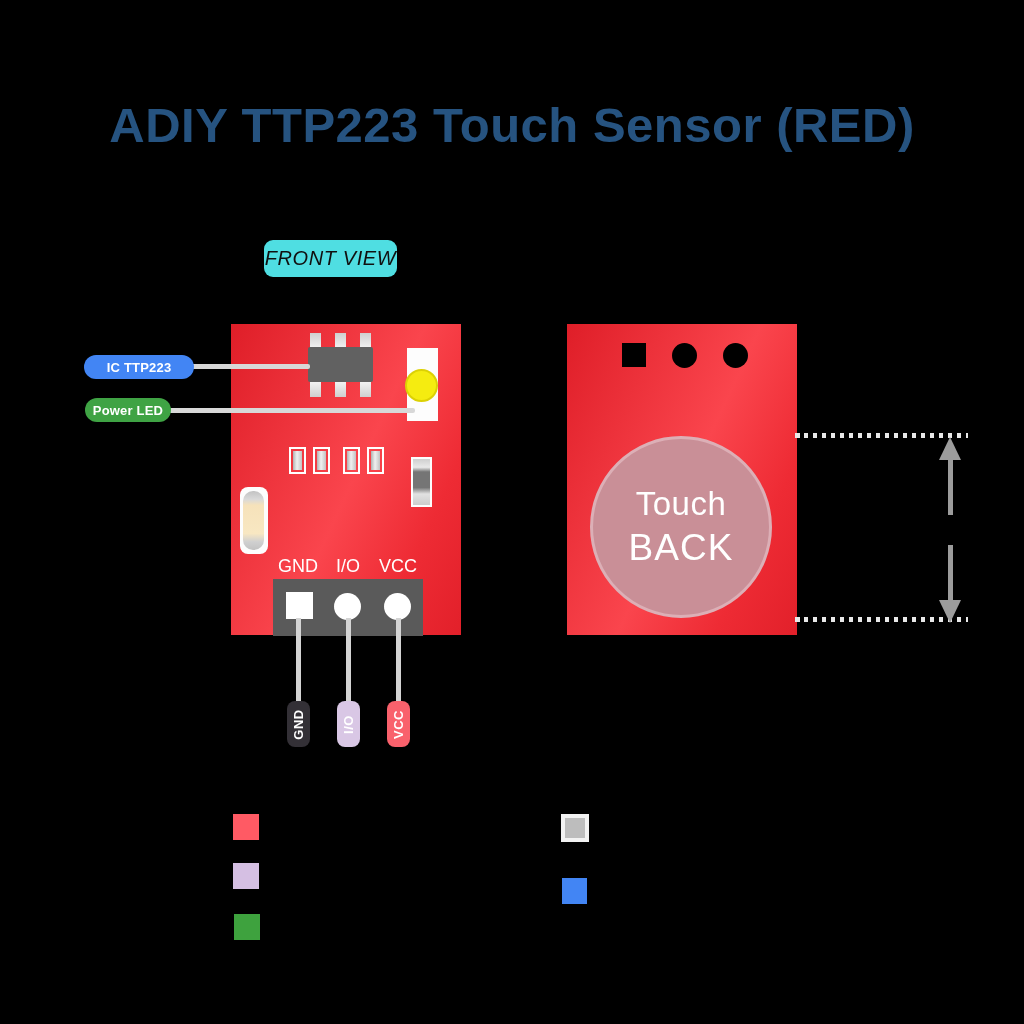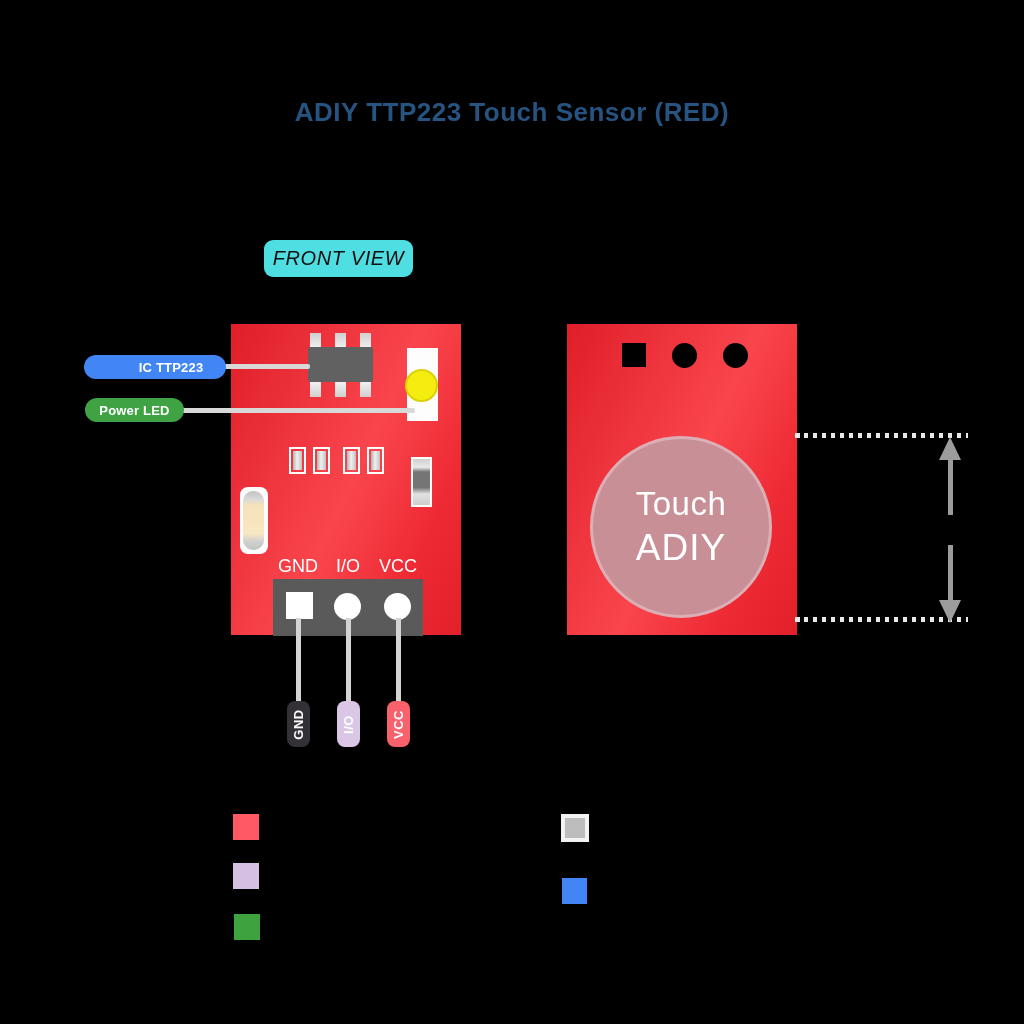--- a/index.html
+++ b/index.html
@@ -4,29 +4,29 @@
 <style>
   html,body{margin:0;padding:0;background:#000;}
   .canvas{
     position:relative;width:1024px;height:1024px;background:#000;overflow:hidden;
     font-family:"Liberation Sans", sans-serif;
   }
   .abs{position:absolute;}
   
   .title{
     position:absolute;left:0;top:97px;width:1024px;text-align:center;
-    color:#265380;font-size:26px;font-weight:bold;letter-spacing:.5px;margin:0;
+    color:#265380;font-size:49px;font-weight:bold;letter-spacing:.5px;margin:0;
   }
   
   .badge{
     position:absolute;height:37px;border-radius:9px;background:#4FDEE2;
     display:flex;align-items:center;justify-content:center;
     font-style:italic;font-size:20px;color:#101010;letter-spacing:.6px;
   }
-  .badge.front{left:264px;top:240px;width:149px;}
+  .badge.front{left:264px;top:240px;width:133px;}
   .badge.back {left:583px;top:238px;width:149px;}
   
   .pcb{
     position:absolute;top:324px;width:230px;height:311px;
     background:linear-gradient(115deg,#df1e28 0%,#fa454d 52%,#ee2b34 78%,#e2202a 100%);
   }
   .pcb.front-pcb{left:231px;}
   .pcb.back-pcb {left:567px;}
   
   .ic-body{left:308px;top:347px;width:65px;height:35px;background:#616161;border-radius:2px;}
@@ -36,22 +36,22 @@
   
   .led-pkg{left:407px;top:348px;width:31px;height:73px;background:#fdfdfd;}
   .led-lens{left:405px;top:369px;width:33px;height:33px;border-radius:50%;
     background:#F5EC10;border:2px solid #DCD104;box-sizing:border-box;}
   
   .callout{
     position:absolute;height:24px;border-radius:12px;color:#fff;
     font-size:13px;font-weight:bold;display:flex;align-items:center;justify-content:center;
     letter-spacing:.2px;
   }
-  .callout.ic   {left:84px;top:355px;width:110px;background:#4285F4;padding-left:32px;}
-  .callout.pled {left:85px;top:398px;width:99px;background:#3FA344;}
+  .callout.ic   {left:84px;top:355px;width:110px;background:#4285F4;}
+  .callout.pled {left:85px;top:398px;width:86px;background:#3FA344;}
   .leader{height:5px;background:#D8D8D8;border-radius:2px;}
   .leader.l1{left:168px;top:364px;width:142px;}
   .leader.l2{left:169px;top:408px;width:246px;}
   
   .res{width:17px;height:27px;border:2px solid #fff;box-sizing:border-box;top:447px;}
   .res-i{position:absolute;left:2px;right:2px;top:2px;bottom:2px;
     background:linear-gradient(90deg,#b2b2b2,#f0f0f0 45%,#c2c2c2);}
   .res1{left:289px;} .res2{left:313px;} .res3{left:343px;} .res4{left:367px;}
   .cap{left:240px;top:487px;width:28px;height:67px;background:#fdfdfd;border-radius:8px;}
   .cap-i{position:absolute;left:3px;top:4px;width:21px;height:59px;border-radius:10px;
@@ -177,21 +177,21 @@
     <span class="rot">VCC</span>
   </div>
 
   <div class="pcb back-pcb"></div>
   <div class="abs hole hole-sq"></div>
   <div class="abs hole hole-rd h1"></div>
   <div class="abs hole hole-rd h2"></div>
 
   <div class="abs touch-pad">
     <span class="tp1">Touch</span>
-    <span class="tp2">ADIY</span>
+    <span class="tp2">BACK</span>
   </div>
 
   <div class="abs dotline dl-top"></div>
   <div class="abs dotline dl-bot"></div>
   <div class="abs head head-up"></div>
   <div class="abs shaft shaft-up"></div>
   <div class="abs shaft shaft-dn"></div>
   <div class="abs head head-dn"></div>
 
   <div class="abs swatch sw-red" style="background-color: rgb(255, 90, 100);"></div>

